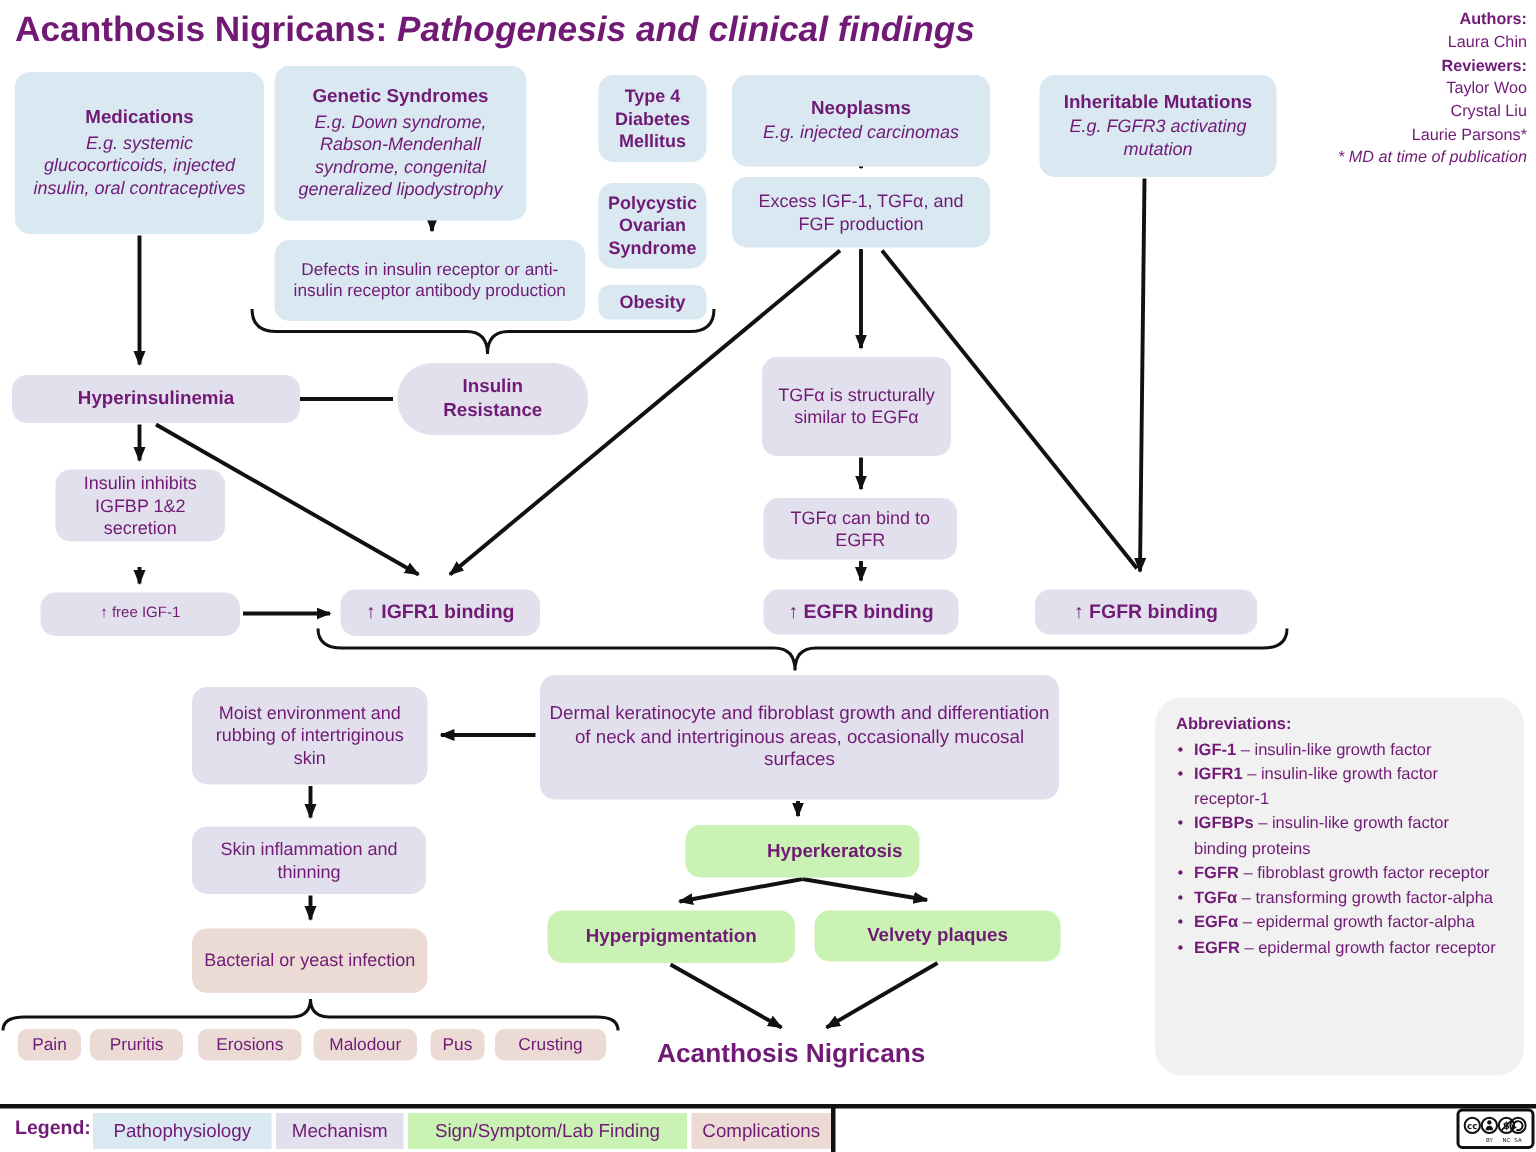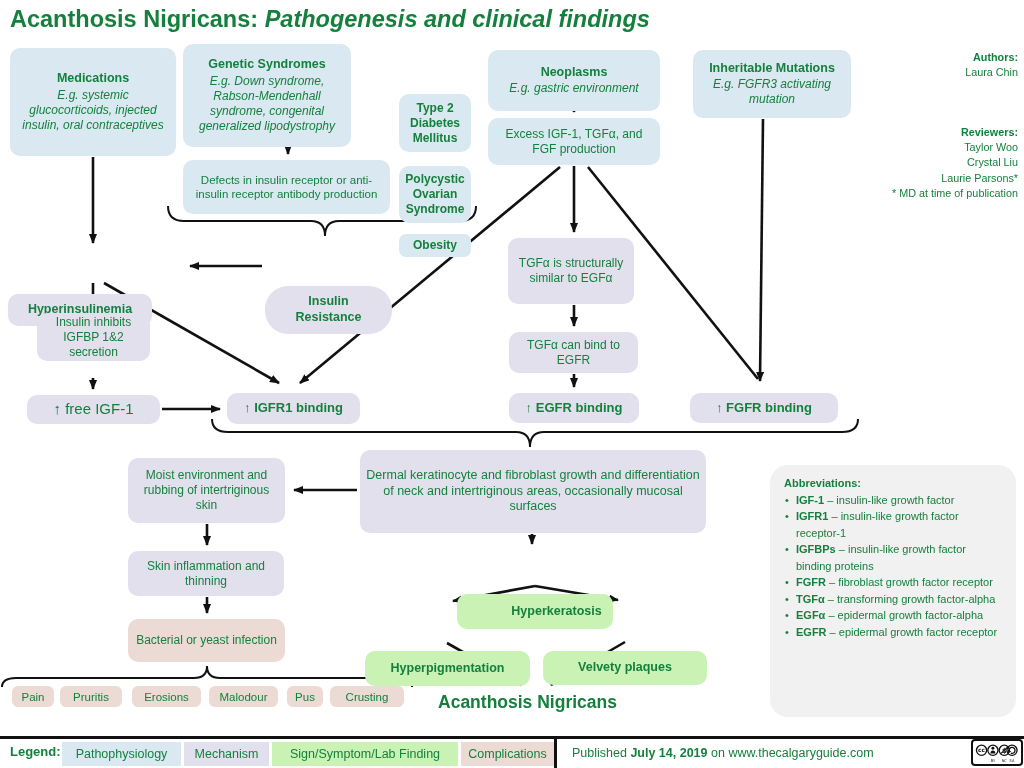--- a/index.html
+++ b/index.html
@@ -1,27 +1,27 @@
 <!DOCTYPE html>
 <html><head>
 <meta charset="utf-8">
 <style>
   html,body{margin:0;padding:0;background:#fff;}
   #canvas{position:relative;width:1024px;height:768px;background:#ffffff;
-    font-family:"Liberation Sans","DejaVu Sans",sans-serif;color:#15803d;overflow:hidden;}
+    font-family:"Liberation Sans","DejaVu Sans",sans-serif;color:#701a75;overflow:hidden;}
   #edges{position:absolute;left:0;top:0;width:1024px;height:768px;}
   .box{position:absolute;border-radius:10px;display:flex;flex-direction:column;
     align-items:center;justify-content:center;text-align:center;line-height:1.25;
     padding:3px 5px;box-sizing:border-box;font-size:12px;}
   .blue{background:#d9e8f1;}
   .purple{background:#e3e0ee;}
   .green{background:#c9f2b4;}
   .pink{background:#ecdbd5;}
-  .bold{font-weight:bold;margin-top:44px;}
-  .italic{}
+  .bold{font-weight:bold;}
+  .italic{font-style:italic;}
   .hdr{font-weight:bold;font-size:12.5px;margin-bottom:1px;}
   .ex{font-style:italic;font-size:12px;}
   .binding{font-weight:bold;font-size:13px;}
   .chip{position:absolute;top:686px;height:21px;border-radius:6px;background:#ecdbd5;
     display:flex;align-items:center;justify-content:center;font-size:11.5px;box-sizing:border-box;}
   .title{position:absolute;left:10px;top:6px;font-size:23.5px;font-weight:bold;white-space:nowrap;}
   .title .sub{font-style:italic;}
   #credits{position:absolute;right:6px;top:6px;width:230px;text-align:right;
     font-size:10.8px;line-height:1.42;}
   #abbrev{position:absolute;left:770px;top:465px;width:246px;height:252px;background:#f1f1f1;
@@ -101,62 +101,62 @@
     <div class="hdr">Medications</div>
     <div class="ex">E.g. systemic glucocorticoids, injected insulin, oral contraceptives</div>
   </div>
 
   <div class="box blue" style="left:183px;top:44px;width:168px;height:103px;">
     <div class="hdr">Genetic Syndromes</div>
     <div class="ex">E.g. Down syndrome, Rabson-Mendenhall syndrome, congenital generalized lipodystrophy</div>
   </div>
 
   <div class="box blue bold" style="left:399px;top:50px;width:72px;height:58px;">
-    <span>Type 2 Diabetes Mellitus</span>
+    <span>Type 4 Diabetes Mellitus</span>
   </div>
 
   <div class="box blue bold" style="left:399px;top:122px;width:72px;height:57px;">
     <span>Polycystic Ovarian Syndrome</span>
   </div>
 
   <div class="box blue bold" style="left:399px;top:190px;width:72px;height:23px;border-radius:7px;align-items:center;">
     <span>Obesity</span>
   </div>
 
   <div class="box blue" style="left:488px;top:50px;width:172px;height:61px;">
     <div class="hdr">Neoplasms</div>
-    <div class="ex">E.g. gastric environment</div>
+    <div class="ex">E.g. injected carcinomas</div>
   </div>
 
   <div class="box blue" style="left:693px;top:50px;width:158px;height:68px;">
     <div class="hdr">Inheritable Mutations</div>
     <div class="ex">E.g. FGFR3 activating mutation</div>
   </div>
 
   <div class="box blue" style="left:183px;top:160px;width:207px;height:54px;font-size:11.5px;">
     <span>Defects in insulin receptor or anti-insulin receptor antibody production</span>
   </div>
 
   <div class="box blue" style="left:488px;top:118px;width:172px;height:47px;">
     <span>Excess IGF-1, TGFα, and FGF production</span>
   </div>
 
-  <div class="box purple bold" style="left:8px;top:250px;width:144px;height:32px;font-size:12.5px;">
+  <div class="box purple bold" style="left:8px;top:250px;width:192px;height:32px;font-size:12.5px;">
     <span>Hyperinsulinemia</span>
   </div>
 
   <div class="box purple bold" style="left:265px;top:242px;width:127px;height:48px;font-size:12.5px;border-radius:23px;">
     <span style="max-width:80px;">Insulin Resistance</span>
   </div>
 
   <div class="box purple" style="left:37px;top:313px;width:113px;height:48px;">
     <span>Insulin inhibits IGFBP 1&amp;2 secretion</span>
   </div>
 
-  <div class="box purple" style="left:27px;top:395px;width:133px;height:29px;font-size:15px;">
+  <div class="box purple" style="left:27px;top:395px;width:133px;height:29px;font-size:10px;">
     <span>↑ free IGF-1</span>
   </div>
 
   <div class="box purple binding" style="left:227px;top:393px;width:133px;height:31px;">
     <span>↑ IGFR1 binding</span>
   </div>
 
   <div class="box purple" style="left:508px;top:238px;width:126px;height:66px;">
     <span>TGFα is structurally similar to EGFα</span>
   </div>
@@ -224,23 +224,20 @@
   </div>
 
   <div class="rule" style="left:0;top:736px;width:1024px;height:2.5px;"></div>
   <div id="legend-label">Legend:</div>
   <div class="swatch" style="left:62px;width:119px;background:#d9e8f1;">Pathophysiology</div>
   <div class="swatch" style="left:184px;width:85px;background:#e3e0ee;">Mechanism</div>
   <div class="swatch" style="left:272px;width:186px;background:#c9f2b4;">Sign/Symptom/Lab Finding</div>
   <div class="swatch" style="left:461px;width:93px;background:#ecdbd5;">Complications</div>
   <div class="rule" style="left:554px;top:738px;width:2.5px;height:30px;"></div>
 
-  <div id="published">
-    <span>Published </span><span class="bold">July 14, 2019</span><span> on www.thecalgaryguide.com</span>
-  </div>
 
   <div id="cc-badge" title="CC BY NC SA">
     <svg width="44" height="20" viewBox="0 0 48 22">
       <g stroke="#111" stroke-width="1.5" fill="none">
         <circle cx="7" cy="8" r="5.6"></circle>
         <circle cx="19.5" cy="8" r="5.6"></circle>
         <circle cx="32" cy="8" r="5.6"></circle>
         <circle cx="44.5" cy="8" r="5.6" transform="translate(-4,0)"></circle>
       </g>
       <text x="7" y="10.3" font-size="6.5" font-weight="bold" text-anchor="middle" fill="#111" font-family="DejaVu Sans, sans-serif">cc</text>

